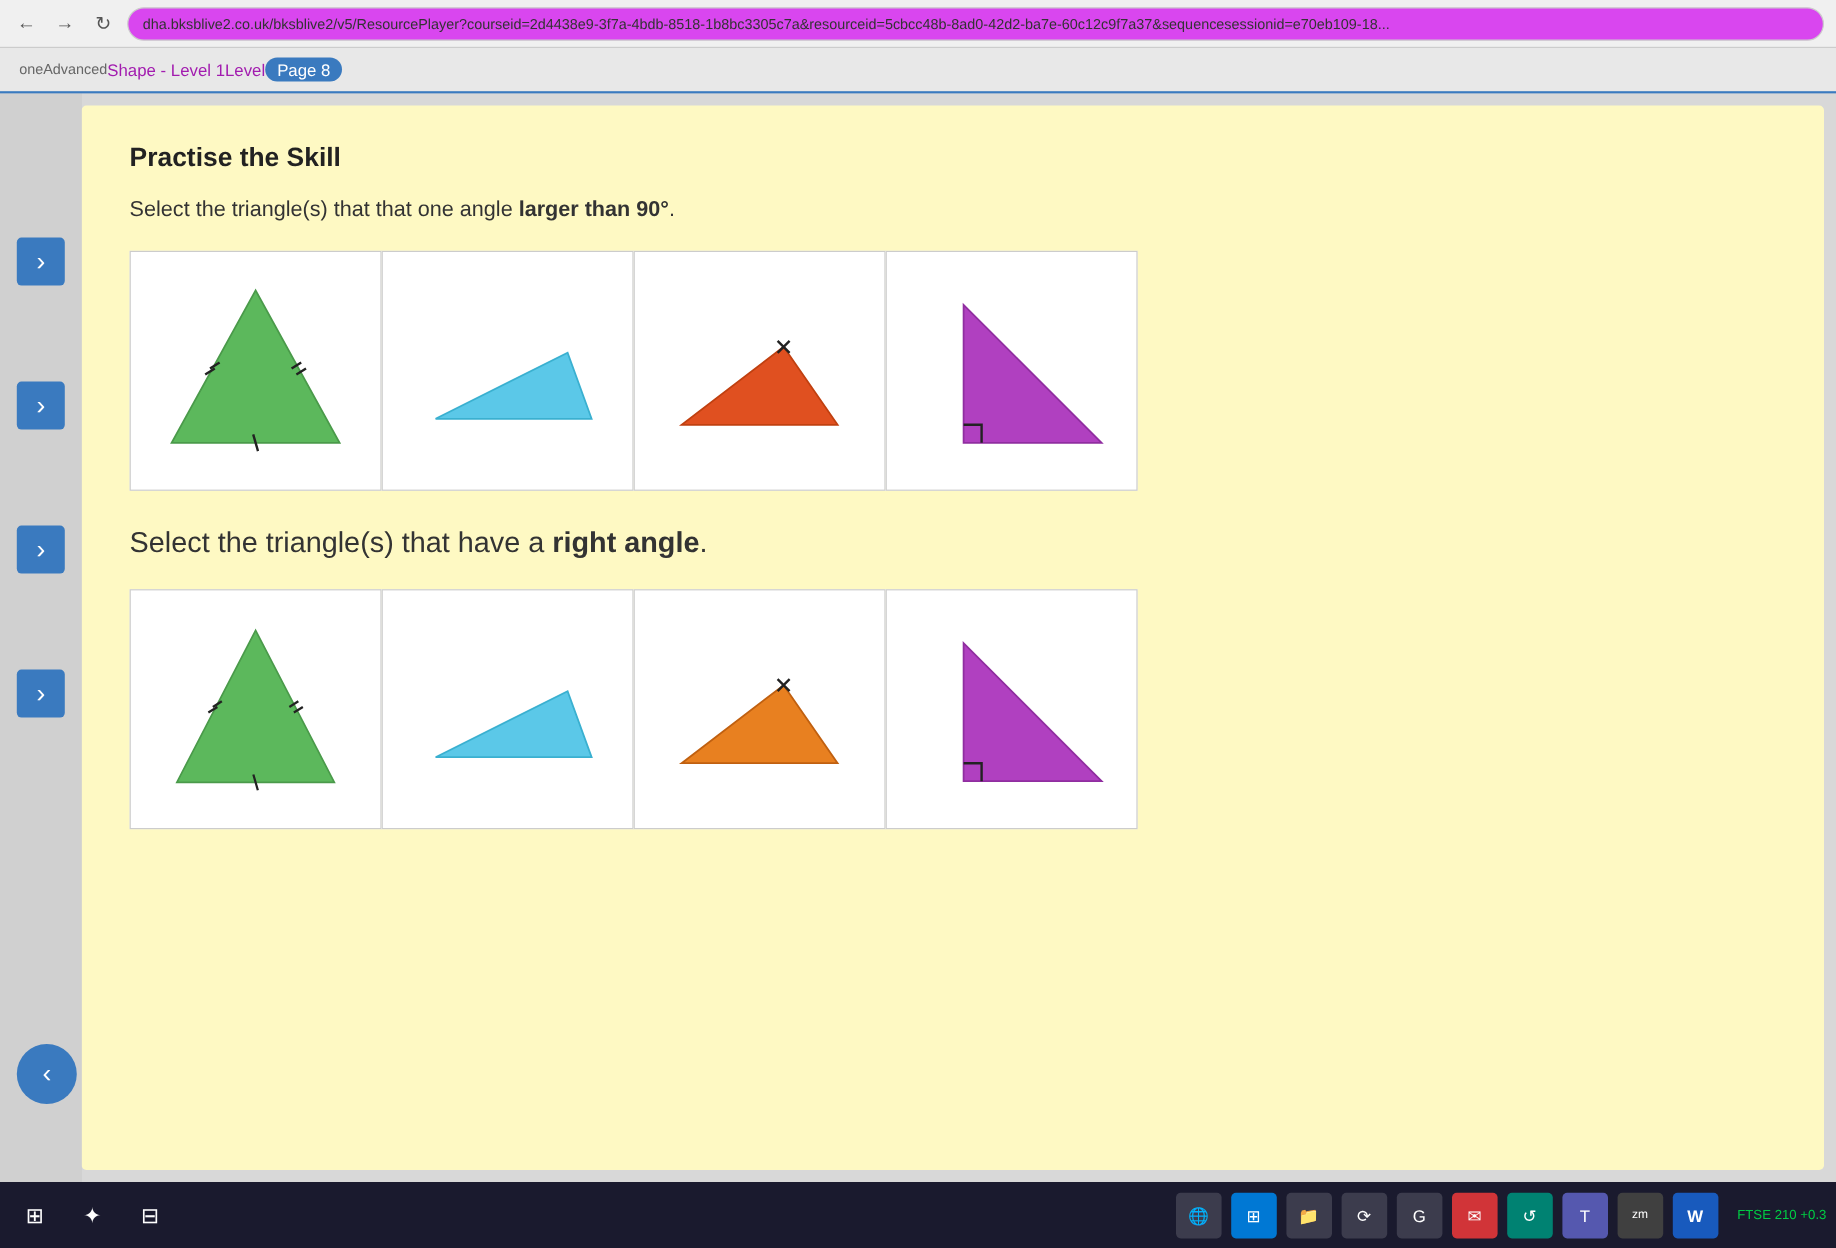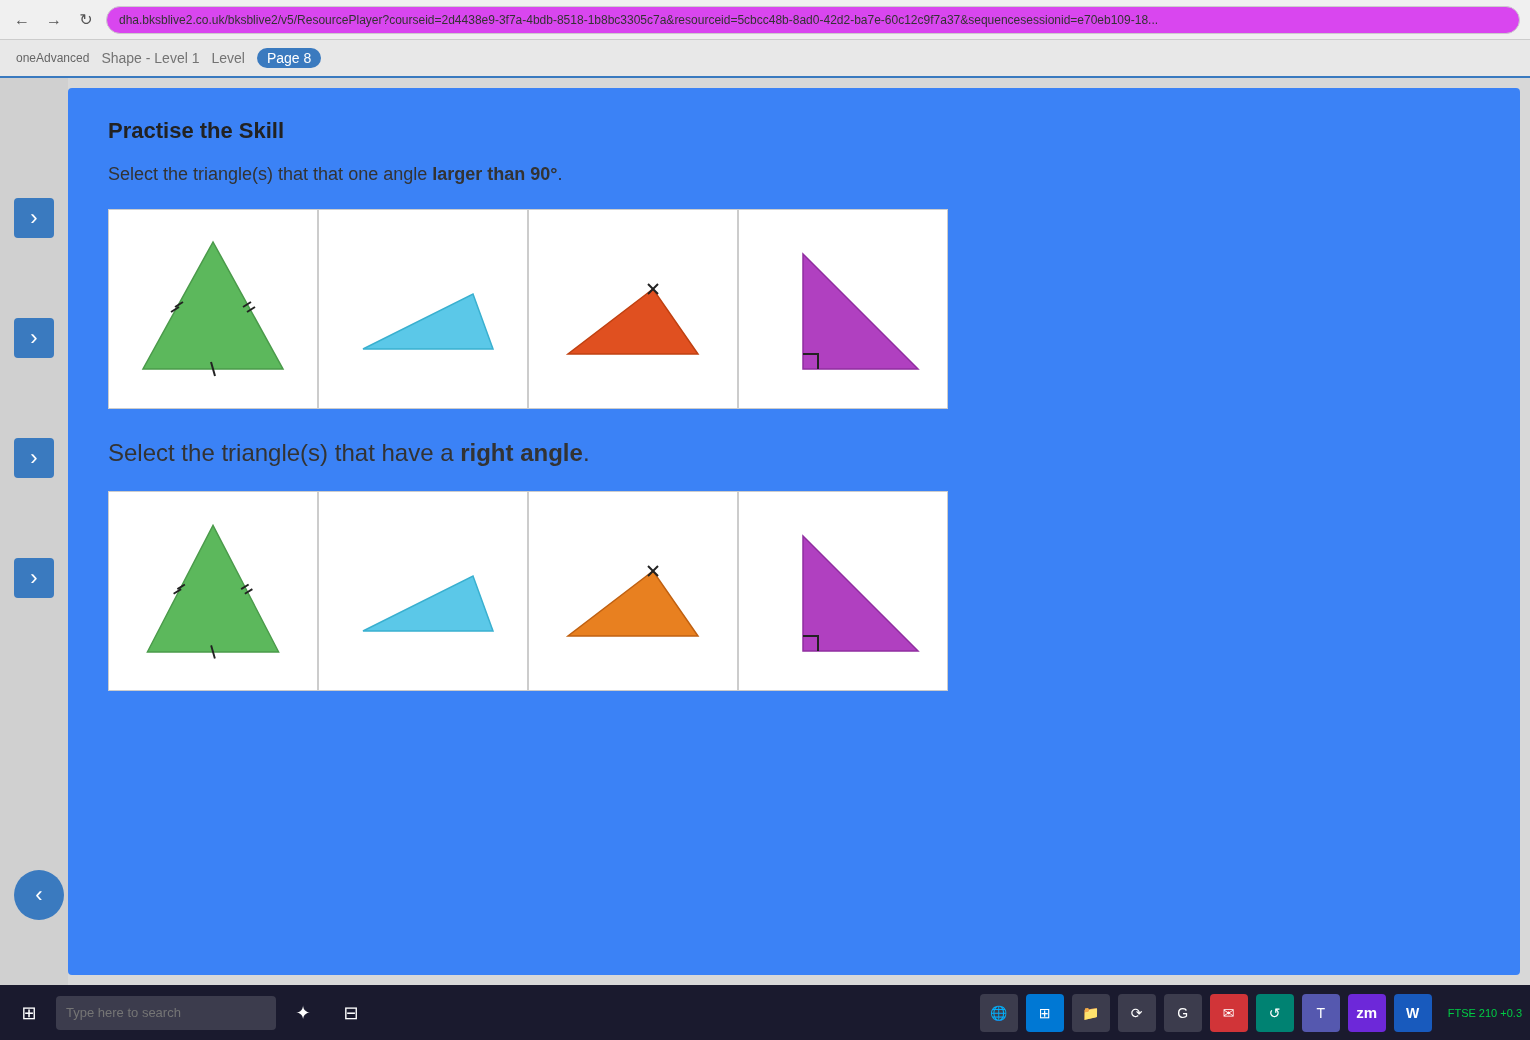--- a/index.html
+++ b/index.html
@@ -43,31 +43,30 @@
       background: #d946ef;
     }
 
     
     .top-nav {
       background: #e8e8e8;
       height: 38px;
       display: flex;
       align-items: center;
       padding: 0 16px;
-      gap: 12px;
       border-bottom: 2px solid #3a7abf;
       font-size: 14px;
       color: #333;
     }
     .brand {
       color: #666;
       font-size: 12px;
     }
     .nav-link {
-      color: #737373;
+      color: #a21caf;
       font-weight: 500;
       cursor: pointer;
     }
     .nav-link.active {
       background: #3a7abf;
       color: white;
       padding: 2px 10px;
       border-radius: 12px;
       text-align: right;
     }
@@ -113,21 +112,21 @@
     }
 
     
     .content {
       flex: 1;
       background: #d8d8d8;
       padding: 0;
       overflow: hidden;
     }
     .content-inner {
-      background: #3b82f6;
+      background: #fef9c3;
       margin: 10px 10px 10px 0;
       padding: 30px 40px;
       border-radius: 4px;
       height: calc(100% - 20px);
     }
 
     .section-title {
       font-size: 22px;
       font-weight: bold;
       color: #222;
@@ -348,29 +347,28 @@
       </div>
 
     </div>
   </div>
 </div>
 
 <button class="chevron-left-btn">‹</button>
 
 <div class="taskbar">
   <button class="taskbar-btn">⊞</button>
-  <input class="search-bar" type="text" placeholder="Type here to search" style="">
   <button class="taskbar-btn">✦</button>
   <button class="taskbar-btn">⊟</button>
   <div class="taskbar-right">
     <div class="taskbar-app">🌐</div>
     <div class="taskbar-app blue">⊞</div>
     <div class="taskbar-app">📁</div>
     <div class="taskbar-app">⟳</div>
     <div class="taskbar-app">G</div>
     <div class="taskbar-app red">✉</div>
     <div class="taskbar-app teal">↺</div>
     <div class="taskbar-app" style="background:#5558af;">T</div>
-    <div class="taskbar-app" style="background:#6d28d9; font-size:15px; font-weight:bold; color:white;">zm</div>
+    <div class="taskbar-app" style="background:#404040; font-size:10px; font-weight:normal; color:white;">zm</div>
     <div class="taskbar-app" style="background:#185abd; font-weight:bold; color:white;">W</div>
     <span style="font-size:11px; color:#00cc44; margin-left:8px;">FTSE 210  +0.3</span>
   </div>
 </div>
 
 </body></html>

